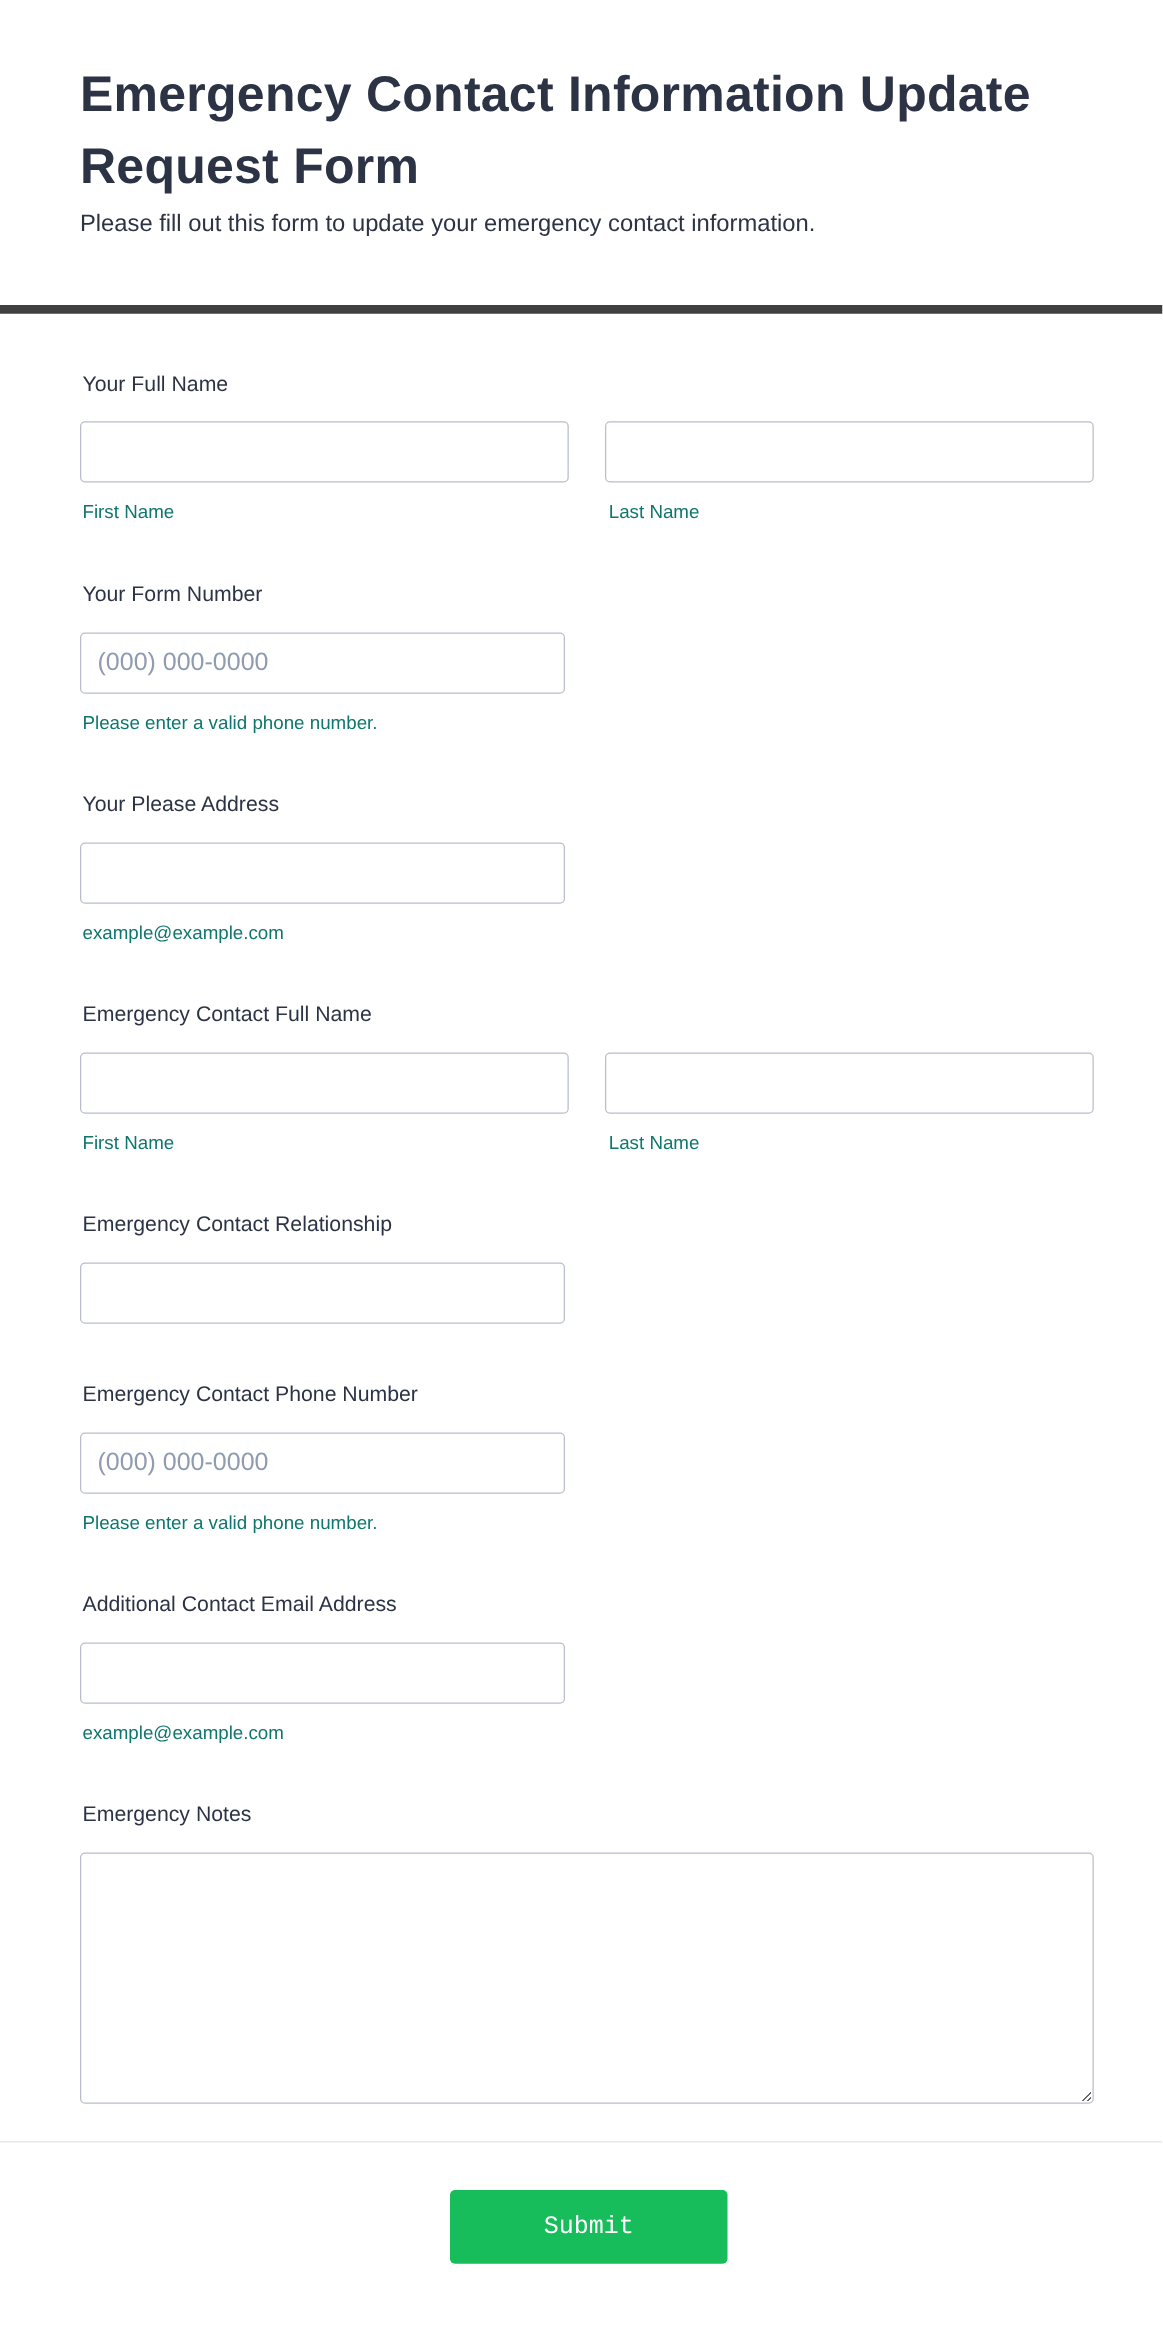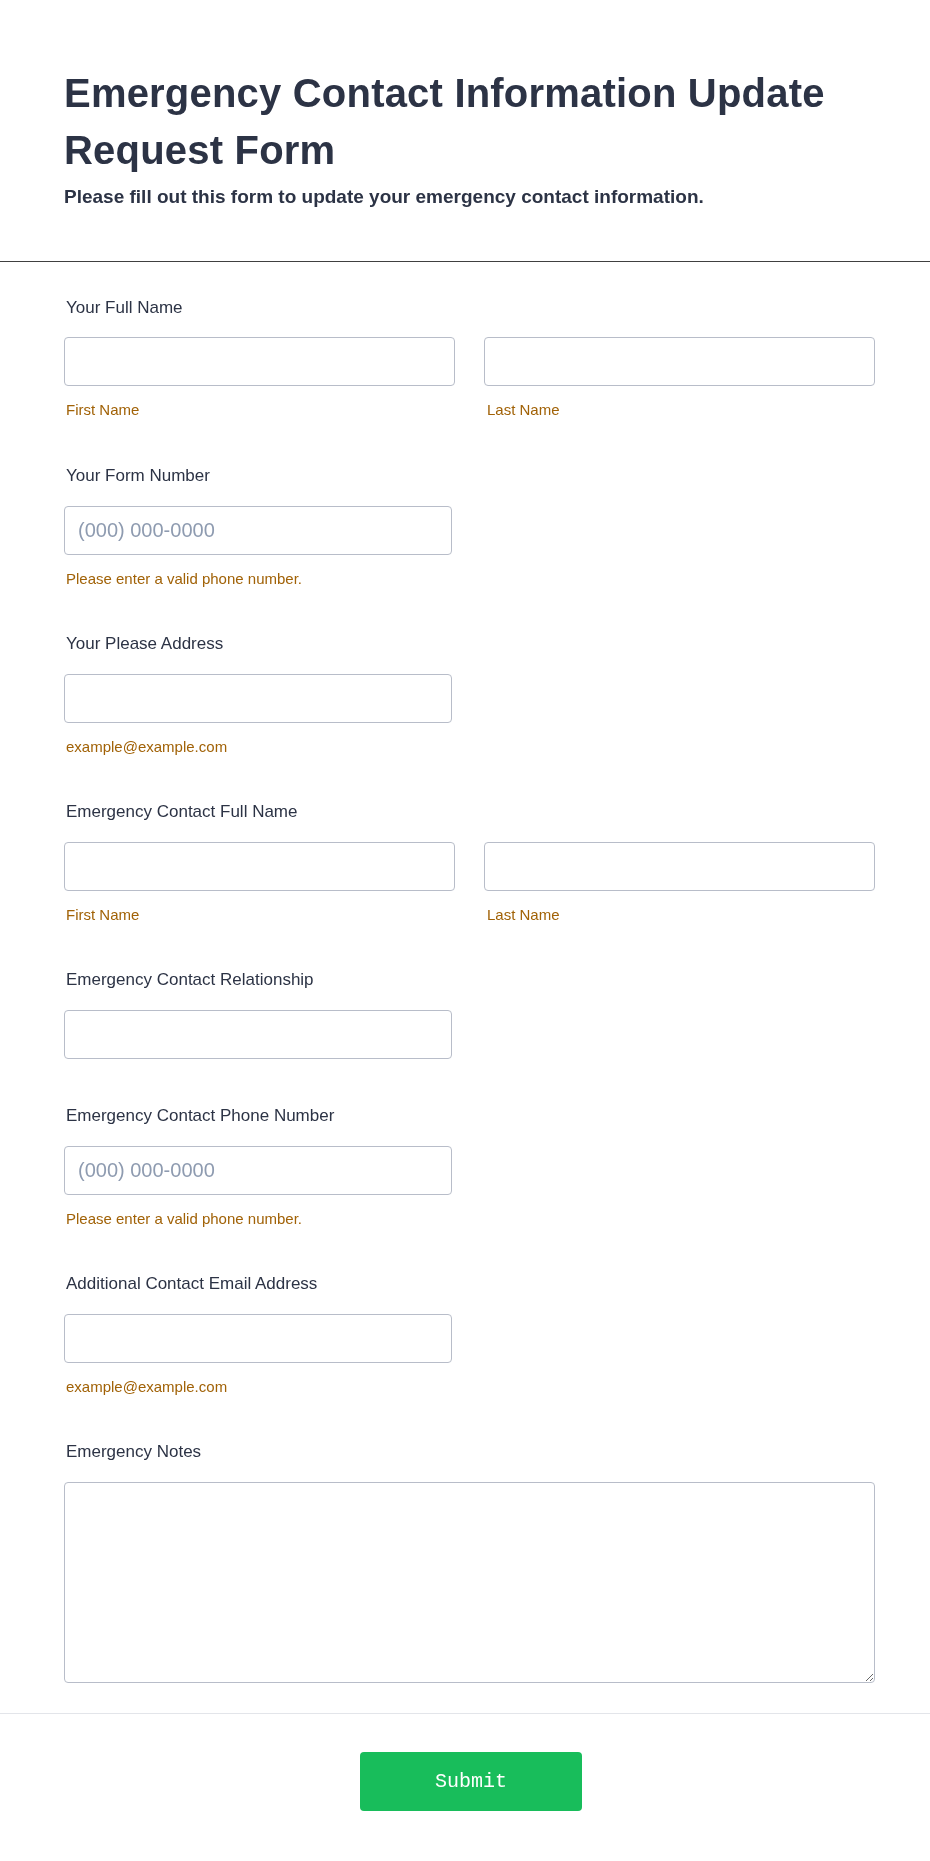--- a/index.html
+++ b/index.html
@@ -1,26 +1,26 @@
 <!DOCTYPE html>
 <html><head>
 <meta charset="utf-8">
 <style>
   html, body { margin:0; padding:0; background:#ffffff; }
   body { width:930px; height:1861px; position:relative; overflow:hidden;
          font-family:"Liberation Sans", "DejaVu Sans", sans-serif; color:#2c3345; }
-  .header { position:absolute; left:0; top:0; width:930px; height:244px; border-bottom:1px solid #404040;margin-top:17px; }
+  .header { position:absolute; left:0; top:0; width:930px; height:244px; border-bottom:7px solid #404040; }
   .title { position:absolute; left:64px; top:48px; width:800px; margin:0;
            font-size:40px; line-height:57px; font-weight:bold; color:#2c3345; letter-spacing:0.2px; }
-  .subtitle { position:absolute; left:64px; top:167px; margin:0; font-size:19px; line-height:26px; color:#2c3345;font-weight:bold; }
+  .subtitle { position:absolute; left:64px; top:167px; margin:0; font-size:19px; line-height:26px; color:#2c3345; }
   .field-label { position:absolute; left:66px; font-size:17px; line-height:26px; color:#2c3345; }
   .input { position:absolute; box-sizing:border-box; height:49px; border:1px solid #b8bdc9; border-radius:4px;
            background:#fff; font-family:"Liberation Sans", sans-serif; font-size:20px; color:#7f1d1d; padding:0 13px; outline:none; }
   .input::placeholder { color:#8e9bb0; }
-  .sublabel { position:absolute; font-size:15px; line-height:20px; color:#a16207; }
+  .sublabel { position:absolute; font-size:15px; line-height:20px; color:#0f766e; }
   .textarea { position:absolute; left:64px; top:1482px; width:811px; height:201px; box-sizing:border-box;
               border:1px solid #b8bdc9; border-radius:4px; resize:both; background:#fff;
               font-family:"Liberation Sans", sans-serif; font-size:18px; padding:10px; outline:none; }
   .footer-divider { position:absolute; left:0; top:1713px; width:930px; height:1px; background:#e3e5ea; }
   .submit { position:absolute; left:360px; top:1752px; width:222px; height:59px; border:none; border-radius:4px;
             background:#18bd5b; color:#ffffff; font-family:Liberation Mono, monospace; font-size:20px; cursor:pointer; }
 </style>
 </head>
 <body>
 

